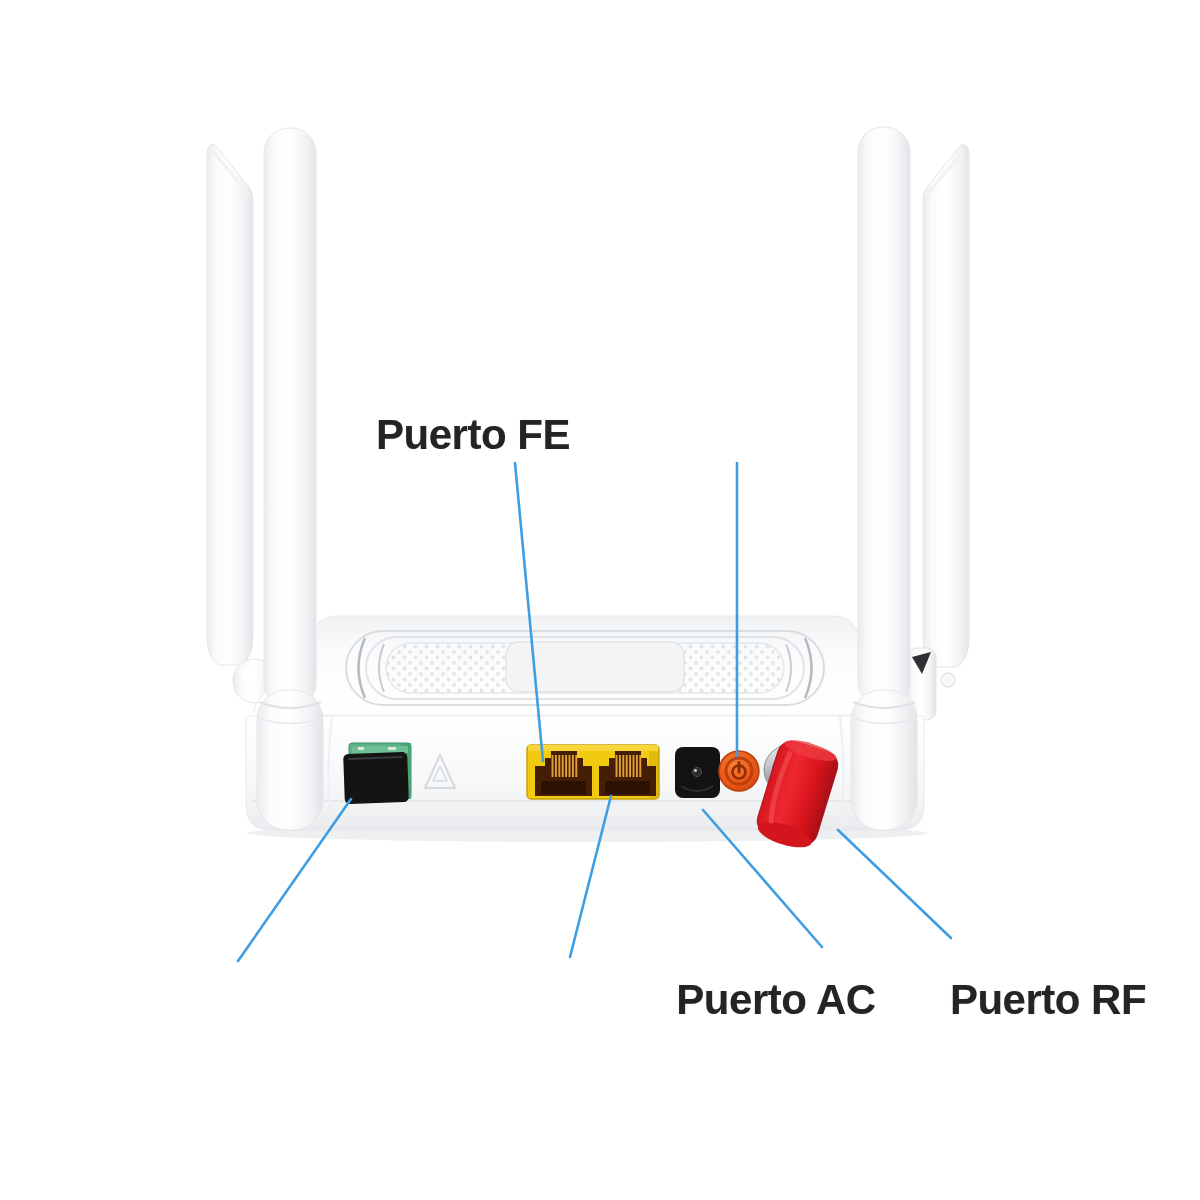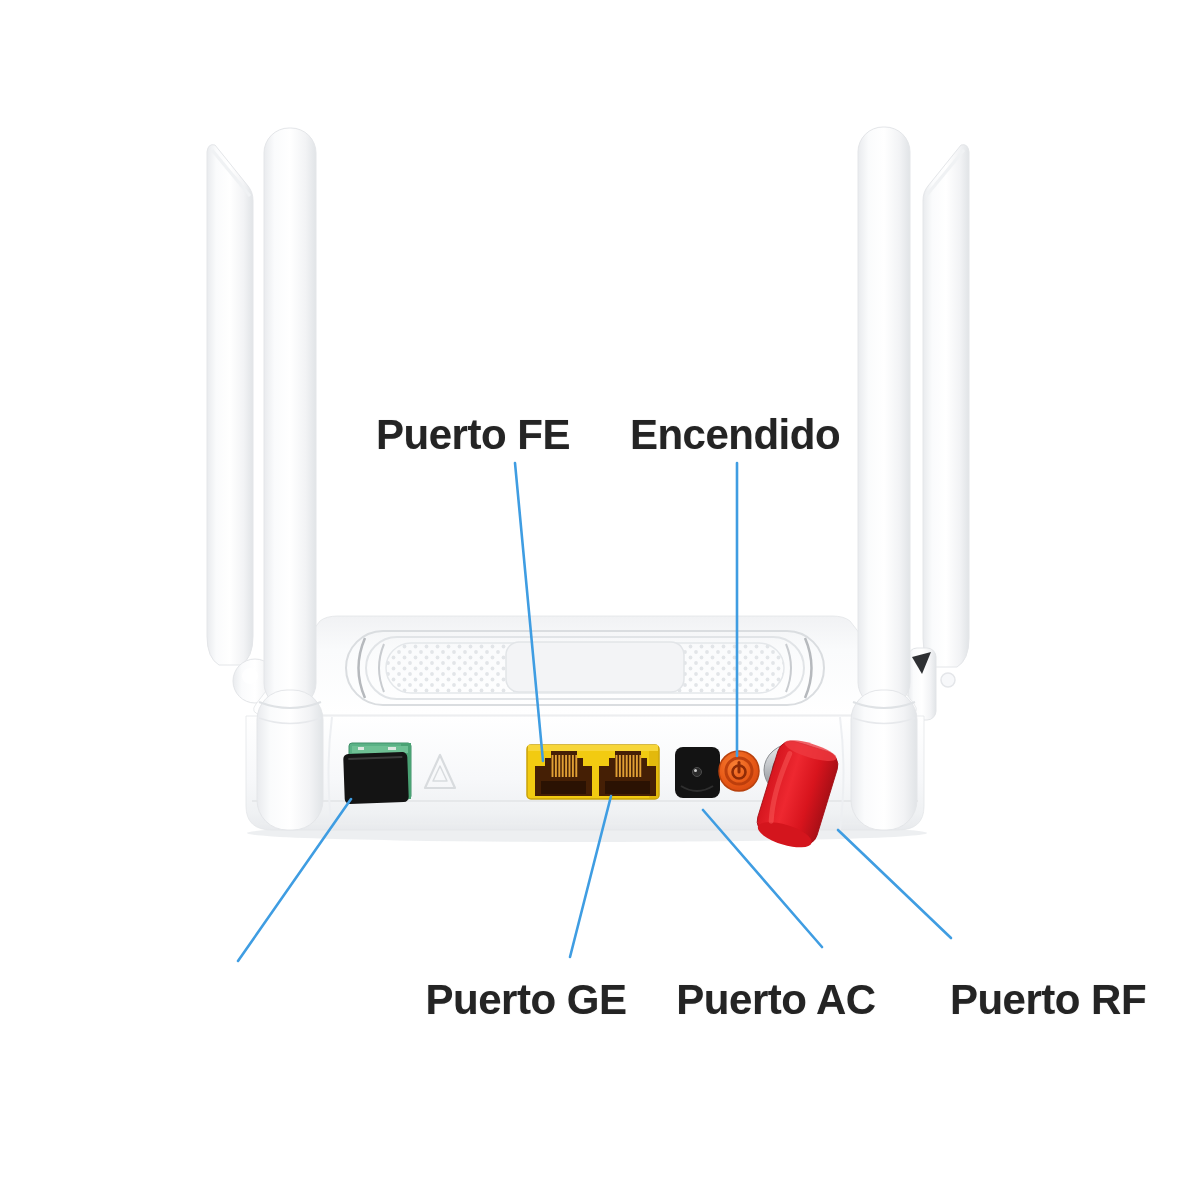--- a/index.html
+++ b/index.html
@@ -197,18 +197,16 @@
       <line x1="515" y1="463" x2="543" y2="761"></line>
       <line x1="737" y1="463" x2="737" y2="756"></line>
       <line x1="351" y1="799" x2="238" y2="961"></line>
       <line x1="611" y1="796" x2="570" y2="957"></line>
       <line x1="703" y1="810" x2="822" y2="947"></line>
       <line x1="838" y1="830" x2="951" y2="938"></line>
     </g>
   </svg>
 
   <div class="port-label" style="left:473px;top:411px">Puerto FE</div>
-  <div class="port-label" style="left:735px;top:411px">Encendido</div>
-  <div class="port-label" style="left:526px;top:976px">Puerto GE</div>
   <div class="port-label" style="left:1048px;top:976px">Puerto RF</div>
   <div class="port-label" style="left:776px;top:976px">Puerto AC</div>
 
 </div>
 
 </body></html>

